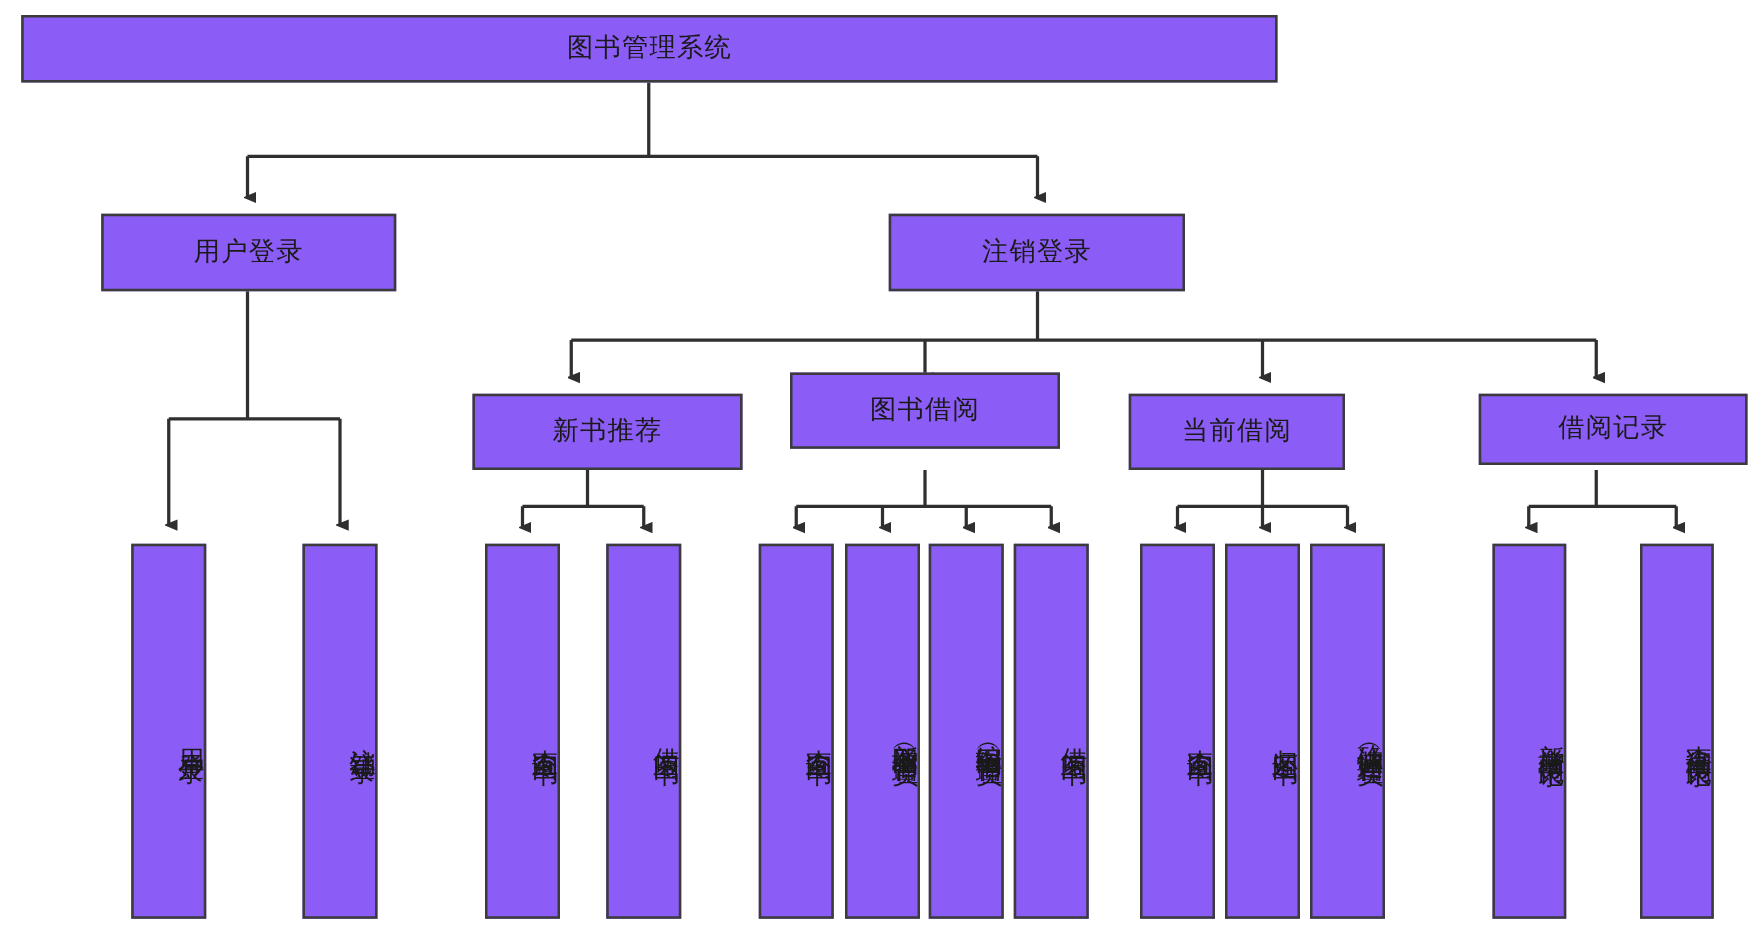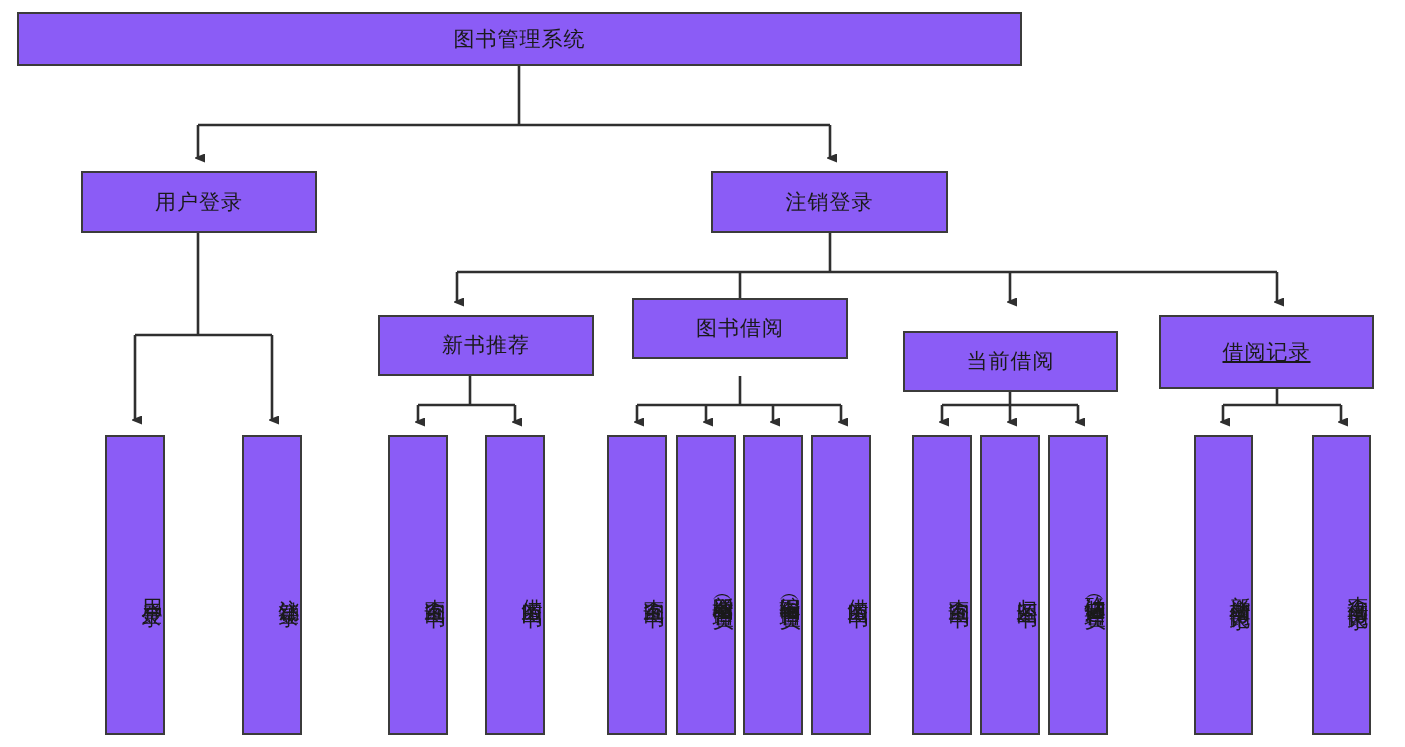--- a/index.html
+++ b/index.html
@@ -118,22 +118,22 @@
     </g>
   </svg>
 
   <div class="node horizontal" style="left:17px; top:12px; width:1005px; height:54px;">图书管理系统</div>
 
   <div class="node horizontal" style="left:81px; top:171px; width:236px; height:62px;">用户登录</div>
   <div class="node horizontal" style="left:711px; top:171px; width:237px; height:62px;">注销登录</div>
 
   <div class="node horizontal" style="left:378px; top:315px; width:216px; height:61px;">新书推荐</div>
   <div class="node horizontal" style="left:632px; top:298px; width:216px; height:61px;">图书借阅</div>
-  <div class="node horizontal" style="left:903px; top:315px; width:215px; height:61px;margin-top:16px;">当前借阅</div>
-  <div class="node horizontal" style="left:1159px; top:315px; width:215px; height:74px;text-decoration:underline;">借阅记录</div>
+  <div class="node horizontal" style="left:903px; top:315px; width:173px; height:61px;">当前借阅</div>
+  <div class="node horizontal" style="left:1183px; top:315px; width:215px; height:57px;">借阅记录</div>
 
   <div class="node vertical" style="left:105px; top:435px; width:60px; height:300px;">用户登录</div>
   <div class="node vertical" style="left:242px; top:435px; width:60px; height:300px;">注销登录</div>
 
   <div class="node vertical" style="left:388px; top:435px; width:60px; height:300px;">查询图书</div>
   <div class="node vertical" style="left:485px; top:435px; width:60px; height:300px;">借阅图书</div>
 
   <div class="node vertical" style="left:607px; top:435px; width:60px; height:300px;">查询图书</div>
   <div class="node vertical tall-text" style="left:676px; top:435px; width:60px; height:300px;">新增图书（管理员）</div>
   <div class="node vertical tall-text" style="left:743px; top:435px; width:60px; height:300px;">编辑图书（管理员）</div>

